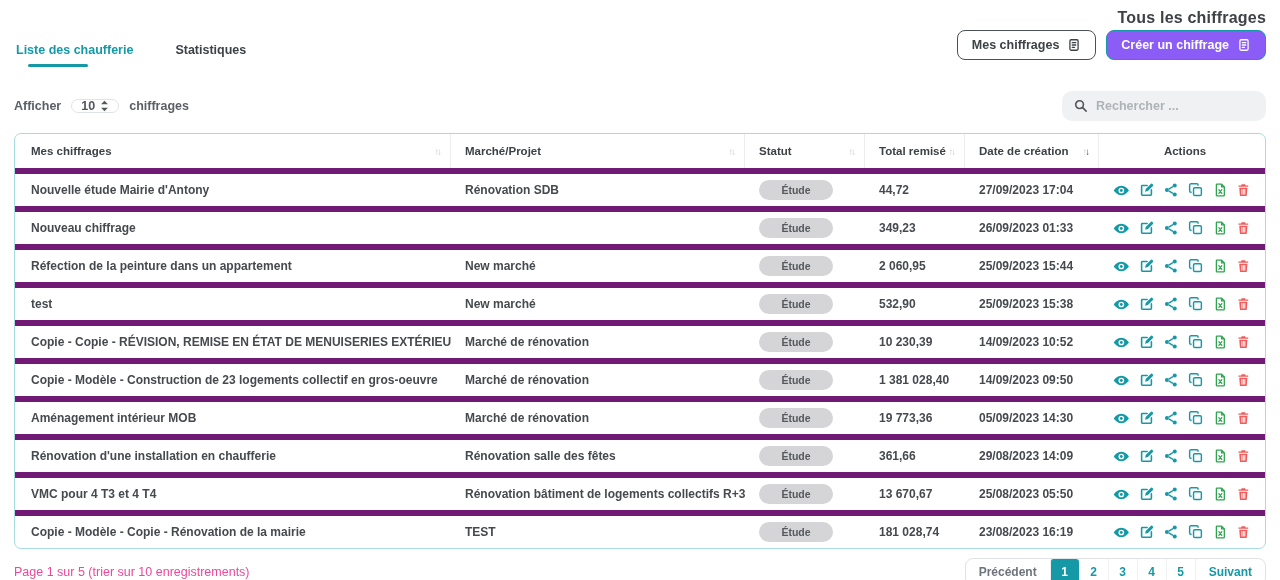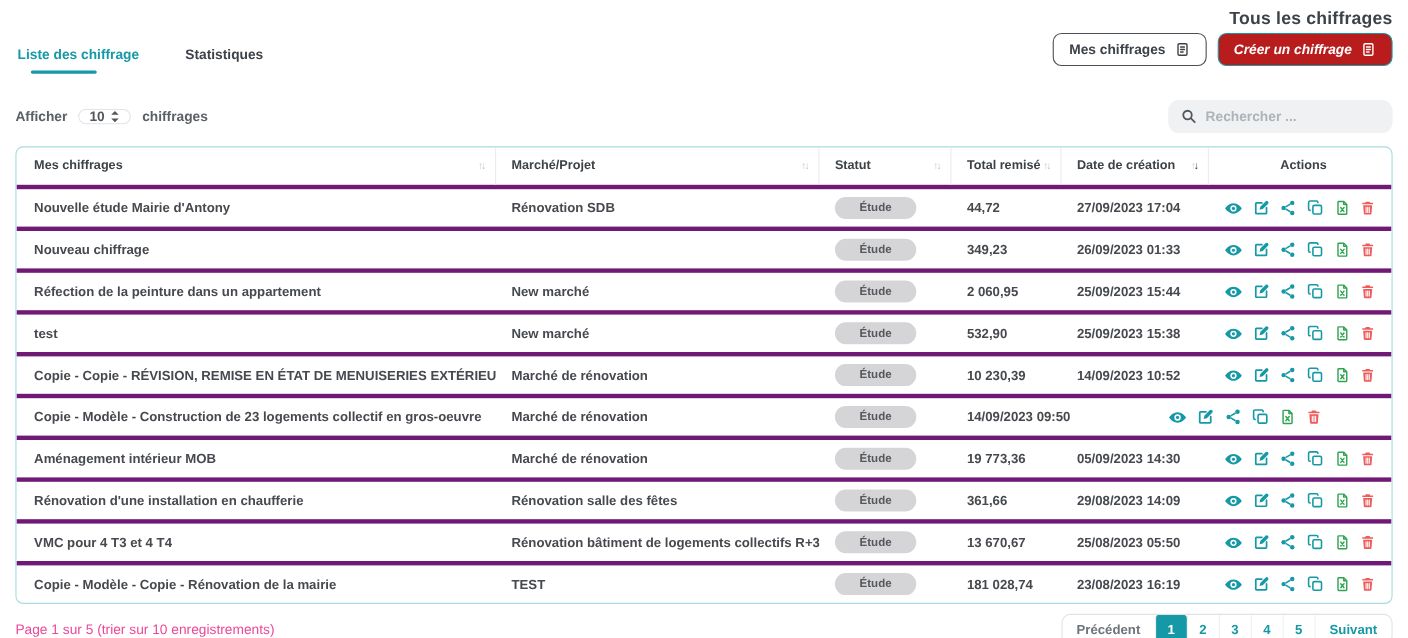--- a/index.html
+++ b/index.html
@@ -11,21 +11,21 @@
   .page-title { padding-top:9px; font-size:16px; font-weight:800; color:#3d4247; letter-spacing:.2px;text-align:right; }
   .tabs { display:flex; gap:38px; margin-top:14px; }
   .tab { font-size:12.5px; font-weight:800; color:#3d4247; cursor:pointer; padding:2px 2px 10px 2px; position:relative; }
   .tab.active { color:#1699a6; }
   .tab.active .underline { position:absolute; left:14px; bottom:0; width:60px; height:3px; border-radius:2px; background:#1699a6; }
 
   .top-buttons { position:absolute; top:30px; right:14px; display:flex; gap:10px; }
   .btn { height:30px; display:flex; align-items:center; gap:8px; border-radius:8px;
          font-size:12.5px; font-weight:800; padding:0 14px; cursor:pointer; }
   .btn-outline { background:#fff; border:1.5px solid #4a5055; color:#3d4247; }
-  .btn-primary { background:#b91c1c; border:1.5px solid #1699a6; color:#fff;font-style:italic; }
+  .btn-primary { background:#8b5cf6; border:1.5px solid #1699a6; color:#fff; }
 
   
   .controls { margin-top:24px; display:flex; align-items:center; justify-content:space-between; }
   .show-group { display:flex; align-items:center; gap:10px; font-size:12.5px; font-weight:600; color:#5b6066; }
   .select-box { width:48px; height:14px; border:1px solid #e1e4e7; border-radius:8px; display:flex;
                 align-items:center; justify-content:center; gap:5px; font-size:12.5px; font-weight:700;
                 color:#53585d; cursor:pointer; background:#fff; }
   .search-box { position:relative; width:204px; height:30px; }
   .search-box input { width:100%; height:100%; border:none; outline:none; background:#f0f1f3;
                       border-radius:10px; padding:0 10px 0 34px; font-size:12.5px; font-weight:600;
@@ -35,21 +35,21 @@
 
   
   .table { margin-top:12px; border:1px solid #a7dbe2; border-radius:7px; overflow:hidden; background:#fff; }
   .thead { display:flex; height:34px; }
   .th { display:flex; align-items:center; font-size:11.5px; font-weight:800; color:#3d4247;
         padding:0 8px 0 14px; border-right:1px solid #ececee; cursor:pointer; }
   .th:first-child { padding-left:16px; }
   .th:last-child { border-right:none; justify-content:center; cursor:default; }
   .sort { margin-left:auto; font-size:9.5px; letter-spacing:-2px; color:#c6c9cc; font-weight:400; padding-right:2px; }
   .sort .dark { color:#3d4247; font-weight:700; }
-  .tr { display:flex; height:38px; align-items:center; border-top:4px solid #701a75; }
+  .tr { display:flex; height:38px; align-items:center; border-top:6px solid #701a75; }
   .td { display:flex; align-items:center; font-size:12px; font-weight:700; color:#46494e;
         padding:0 14px; height:100%; white-space:nowrap; overflow:hidden; }
   .td:first-child { padding-left:16px; }
   .col-name{width:436px;} .col-project{width:294px;} .col-status{width:120px;gap:24px;}
   .col-total{width:100px;} .col-date{width:134px;} .col-actions{flex:1;}
   .badge { display:inline-block; width:74px; text-align:center; padding:4px 0; border-radius:10px;
            background:#d5d5d7; color:#55585c; font-size:10.5px; font-weight:700; }
   .col-actions.td { justify-content:center; gap:9px; }
   .icon-btn { cursor:pointer; display:block; }
 
@@ -68,21 +68,21 @@
 </style>
 </head>
 <body>
 
 <div class="wrap">
 
   <div class="page-title">Tous les chiffrages</div>
 
   <div class="tabs">
     <div class="tab active">
-      <span>Liste des chiffrage</span>
+      <span>Liste des chaufferie</span>
       <span class="underline"></span>
     </div>
     <div class="tab">
       <span>Statistiques</span>
     </div>
   </div>
 
   <div class="top-buttons">
     <div class="btn btn-outline">
       <span>Mes chiffrages</span>
@@ -352,20 +352,21 @@
             </svg>
     </div>
   </div>
 
   <div class="tr">
     <div class="td col-name">Copie - Modèle - Construction de 23 logements collectif en gros-oeuvre</div>
     <div class="td col-project">Marché de rénovation</div>
     <div class="td col-status">
       <span class="badge">Étude</span>
     </div>
+    <div class="td col-total">1 381 028,40</div>
     <div class="td col-date">14/09/2023 09:50</div>
     <div class="td col-actions">
       <svg class="icon-btn" width="17" height="17" viewBox="0 0 24 24">
               <path fill="#1699a6" d="M12 5.2C6.3 5.2 2.3 10.2 1.3 11.6a.7.7 0 0 0 0 .8c1 1.4 5 6.4 10.7 6.4s9.7-5 10.7-6.4a.7.7 0 0 0 0-.8C21.7 10.2 17.7 5.2 12 5.2z"></path>
               <circle cx="12" cy="12" r="4.1" fill="#fff"></circle>
               <circle cx="12" cy="12" r="2.1" fill="#1699a6"></circle>
             </svg>
       <svg class="icon-btn" width="16" height="16" viewBox="0 0 24 24">
               <path fill="none" stroke="#1699a6" stroke-width="2.4" stroke-linecap="round" d="M12.5 5H5a1 1 0 0 0-1 1v13a1 1 0 0 0 1 1h13a1 1 0 0 0 1-1v-7.5"></path>
               <path fill="#1699a6" d="M21 3a2.4 2.4 0 0 0-3.4 0l-7.3 7.3-1 4.4 4.4-1L21 6.4A2.4 2.4 0 0 0 21 3z"></path>

